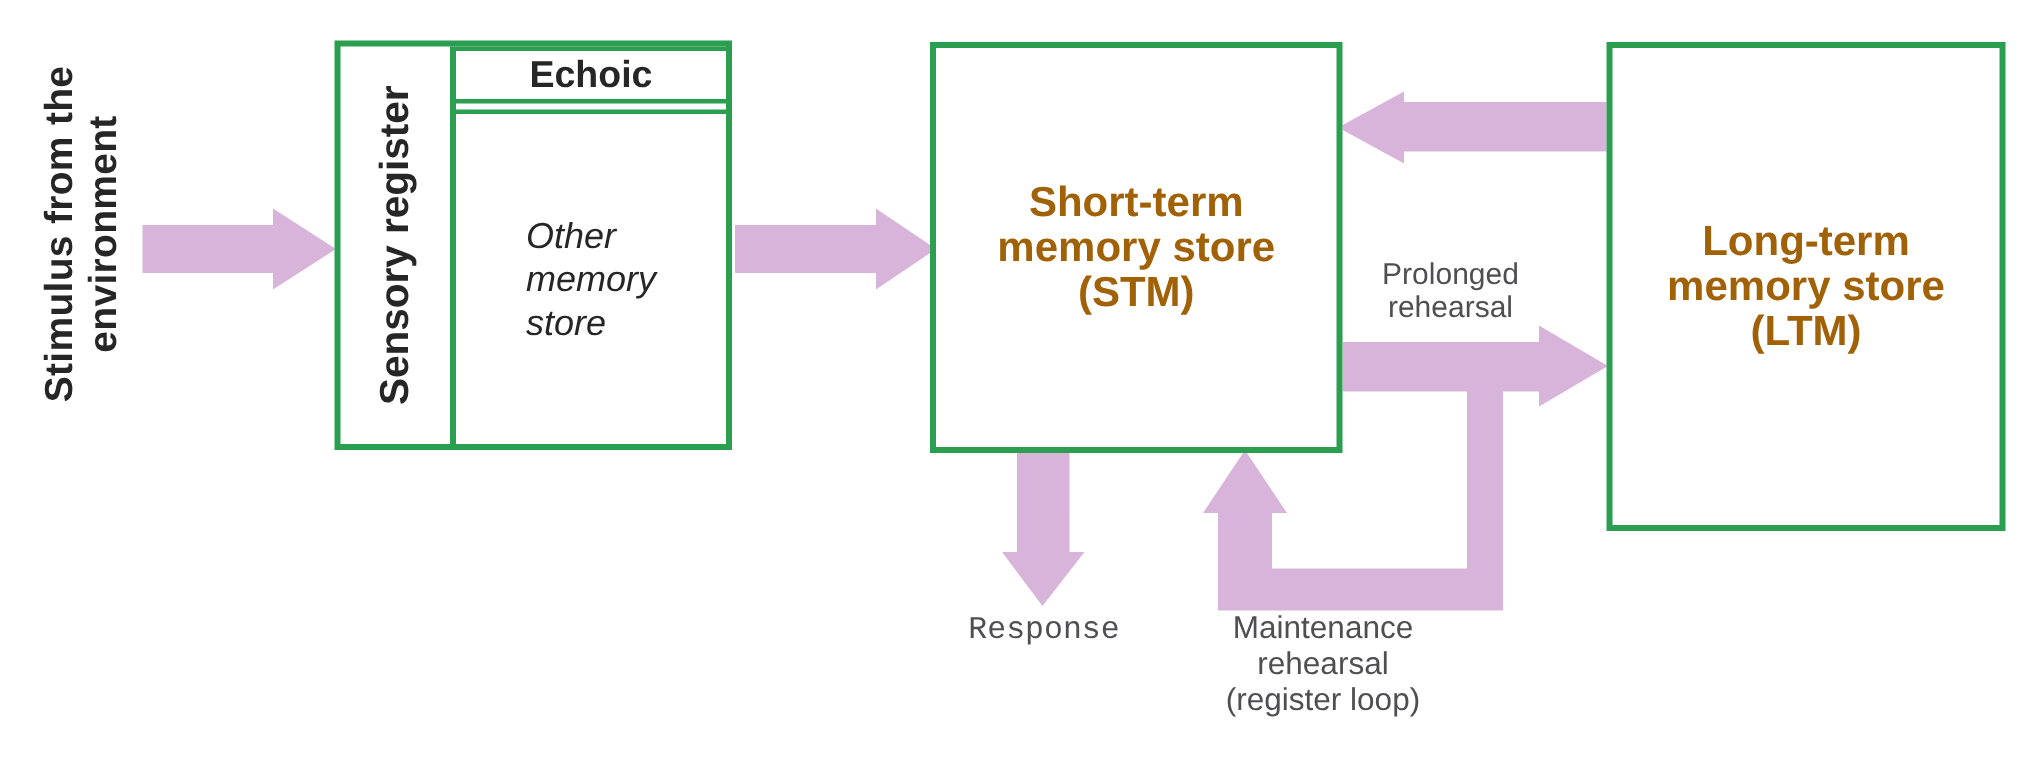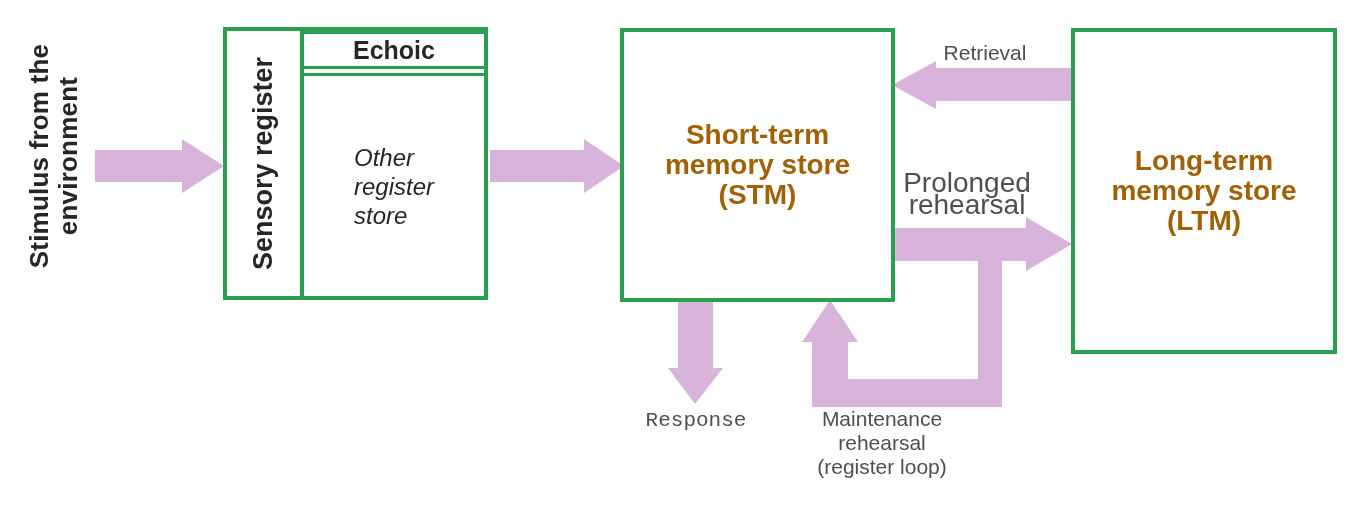--- a/index.html
+++ b/index.html
@@ -101,21 +101,21 @@
 
   
   .flow-label {
     position: absolute;
     text-align: center;
     color: #4f4f51;
     font-size: 21px;
     line-height: 24px;
   }
   .retrieval-label   { left: 920px; top: 41px;  width: 130px; }
-  .prolonged-label   { left: 902px; top: 172px; width: 130px; font-size: 28px; line-height: 22px; }
+  .prolonged-label   { left: 902px; top: 172px; width: 130px; font-size: 20px; line-height: 22px; }
   .response-label    { left: 615px; top: 409px; width: 162px; font-family: Liberation Mono, monospace; }
   .maintenance-label { left: 798px; top: 407px; width: 168px; }
 
   .multiline div { margin: 0; }
 </style>
 </head>
 <body>
 
 <div class="canvas">
 
@@ -137,40 +137,39 @@
     <div class="sr-left">
       <span class="sr-vtext">Sensory register</span>
     </div>
     <div class="sr-right">
       <div class="sr-cell sr-echoic">
         <span>Echoic</span>
       </div>
       <div class="sr-cell sr-other">
         <div class="multiline">
           <div>Other</div>
-          <div>register</div>
+          <div>memory</div>
           <div>store</div>
         </div>
       </div>
     </div>
   </div>
 
   <div class="box stm-box store-box">
     <div>Short-term</div>
     <div>memory store</div>
     <div>(STM)</div>
   </div>
 
   <div class="box ltm-box store-box">
     <div>Long-term</div>
     <div>memory store</div>
     <div>(LTM)</div>
   </div>
 
-  <div class="flow-label retrieval-label">Retrieval</div>
 
   <div class="flow-label prolonged-label multiline">
     <div>Prolonged</div>
     <div>rehearsal</div>
   </div>
 
   <div class="flow-label response-label multiline">
     <div>Response</div>
   </div>
 

